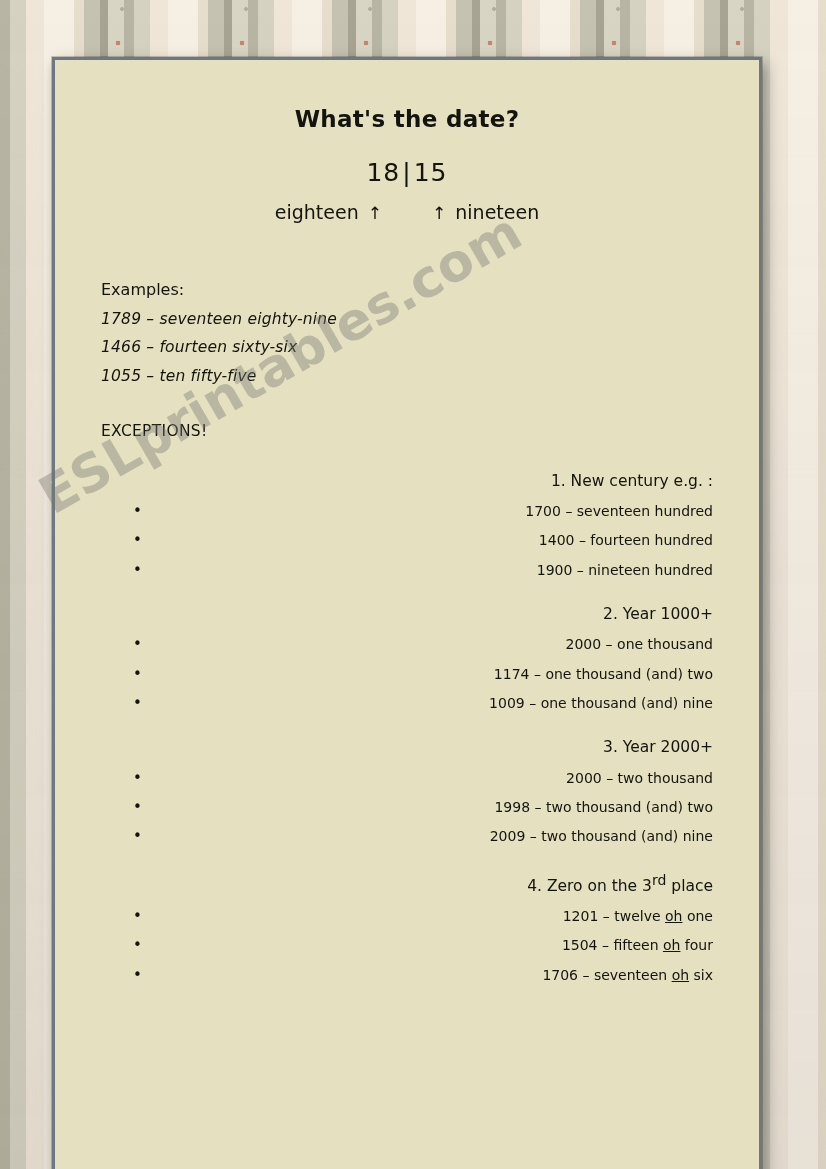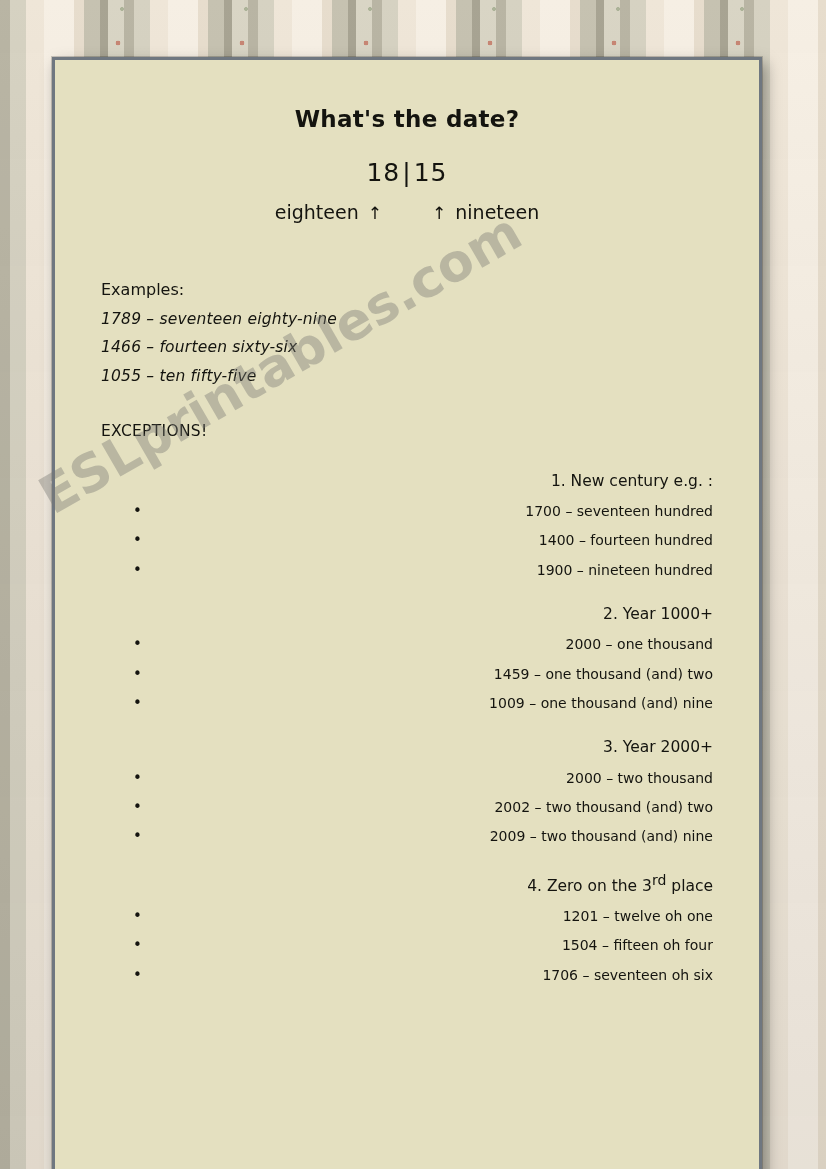--- a/index.html
+++ b/index.html
@@ -164,20 +164,21 @@
     content: "\2022";
     position: absolute;
     left: 6px;
     top: -1px;
     font-size: 15px;
   }
   sup {
     font-size: 14px;
   }
   .oh {
+    text-decoration: underline;
   }
 
   
   .watermark {
     position: absolute;
     left: 44px;
     top: 470px;
     width: 700px;
     transform: rotate(-30deg);
     transform-origin: left center;
@@ -233,30 +234,30 @@
             <li>1700 – seventeen hundred</li>
             <li>1400 – fourteen hundred</li>
             <li>1900 – nineteen hundred</li>
           </ul>
         </div>
 
         <div class="group">
           <p class="group-title">2. Year 1000+</p>
           <ul>
             <li>2000 – one thousand</li>
-            <li>1459 – one thousand (and) two</li>
+            <li>1174 – one thousand (and) two</li>
             <li>1009 – one thousand (and) nine</li>
           </ul>
         </div>
 
         <div class="group">
           <p class="group-title">3. Year 2000+</p>
           <ul>
             <li>2000 – two thousand</li>
-            <li>2002 – two thousand (and) two</li>
+            <li>1998 – two thousand (and) two</li>
             <li>2009 – two thousand (and) nine</li>
           </ul>
         </div>
 
         <div class="group">
           <p class="group-title">
             <span>4. Zero on the 3</span><sup>rd</sup><span> place</span>
           </p>
           <ul>
             <li><span>1201 – twelve </span><span class="oh">oh</span><span> one</span></li>

